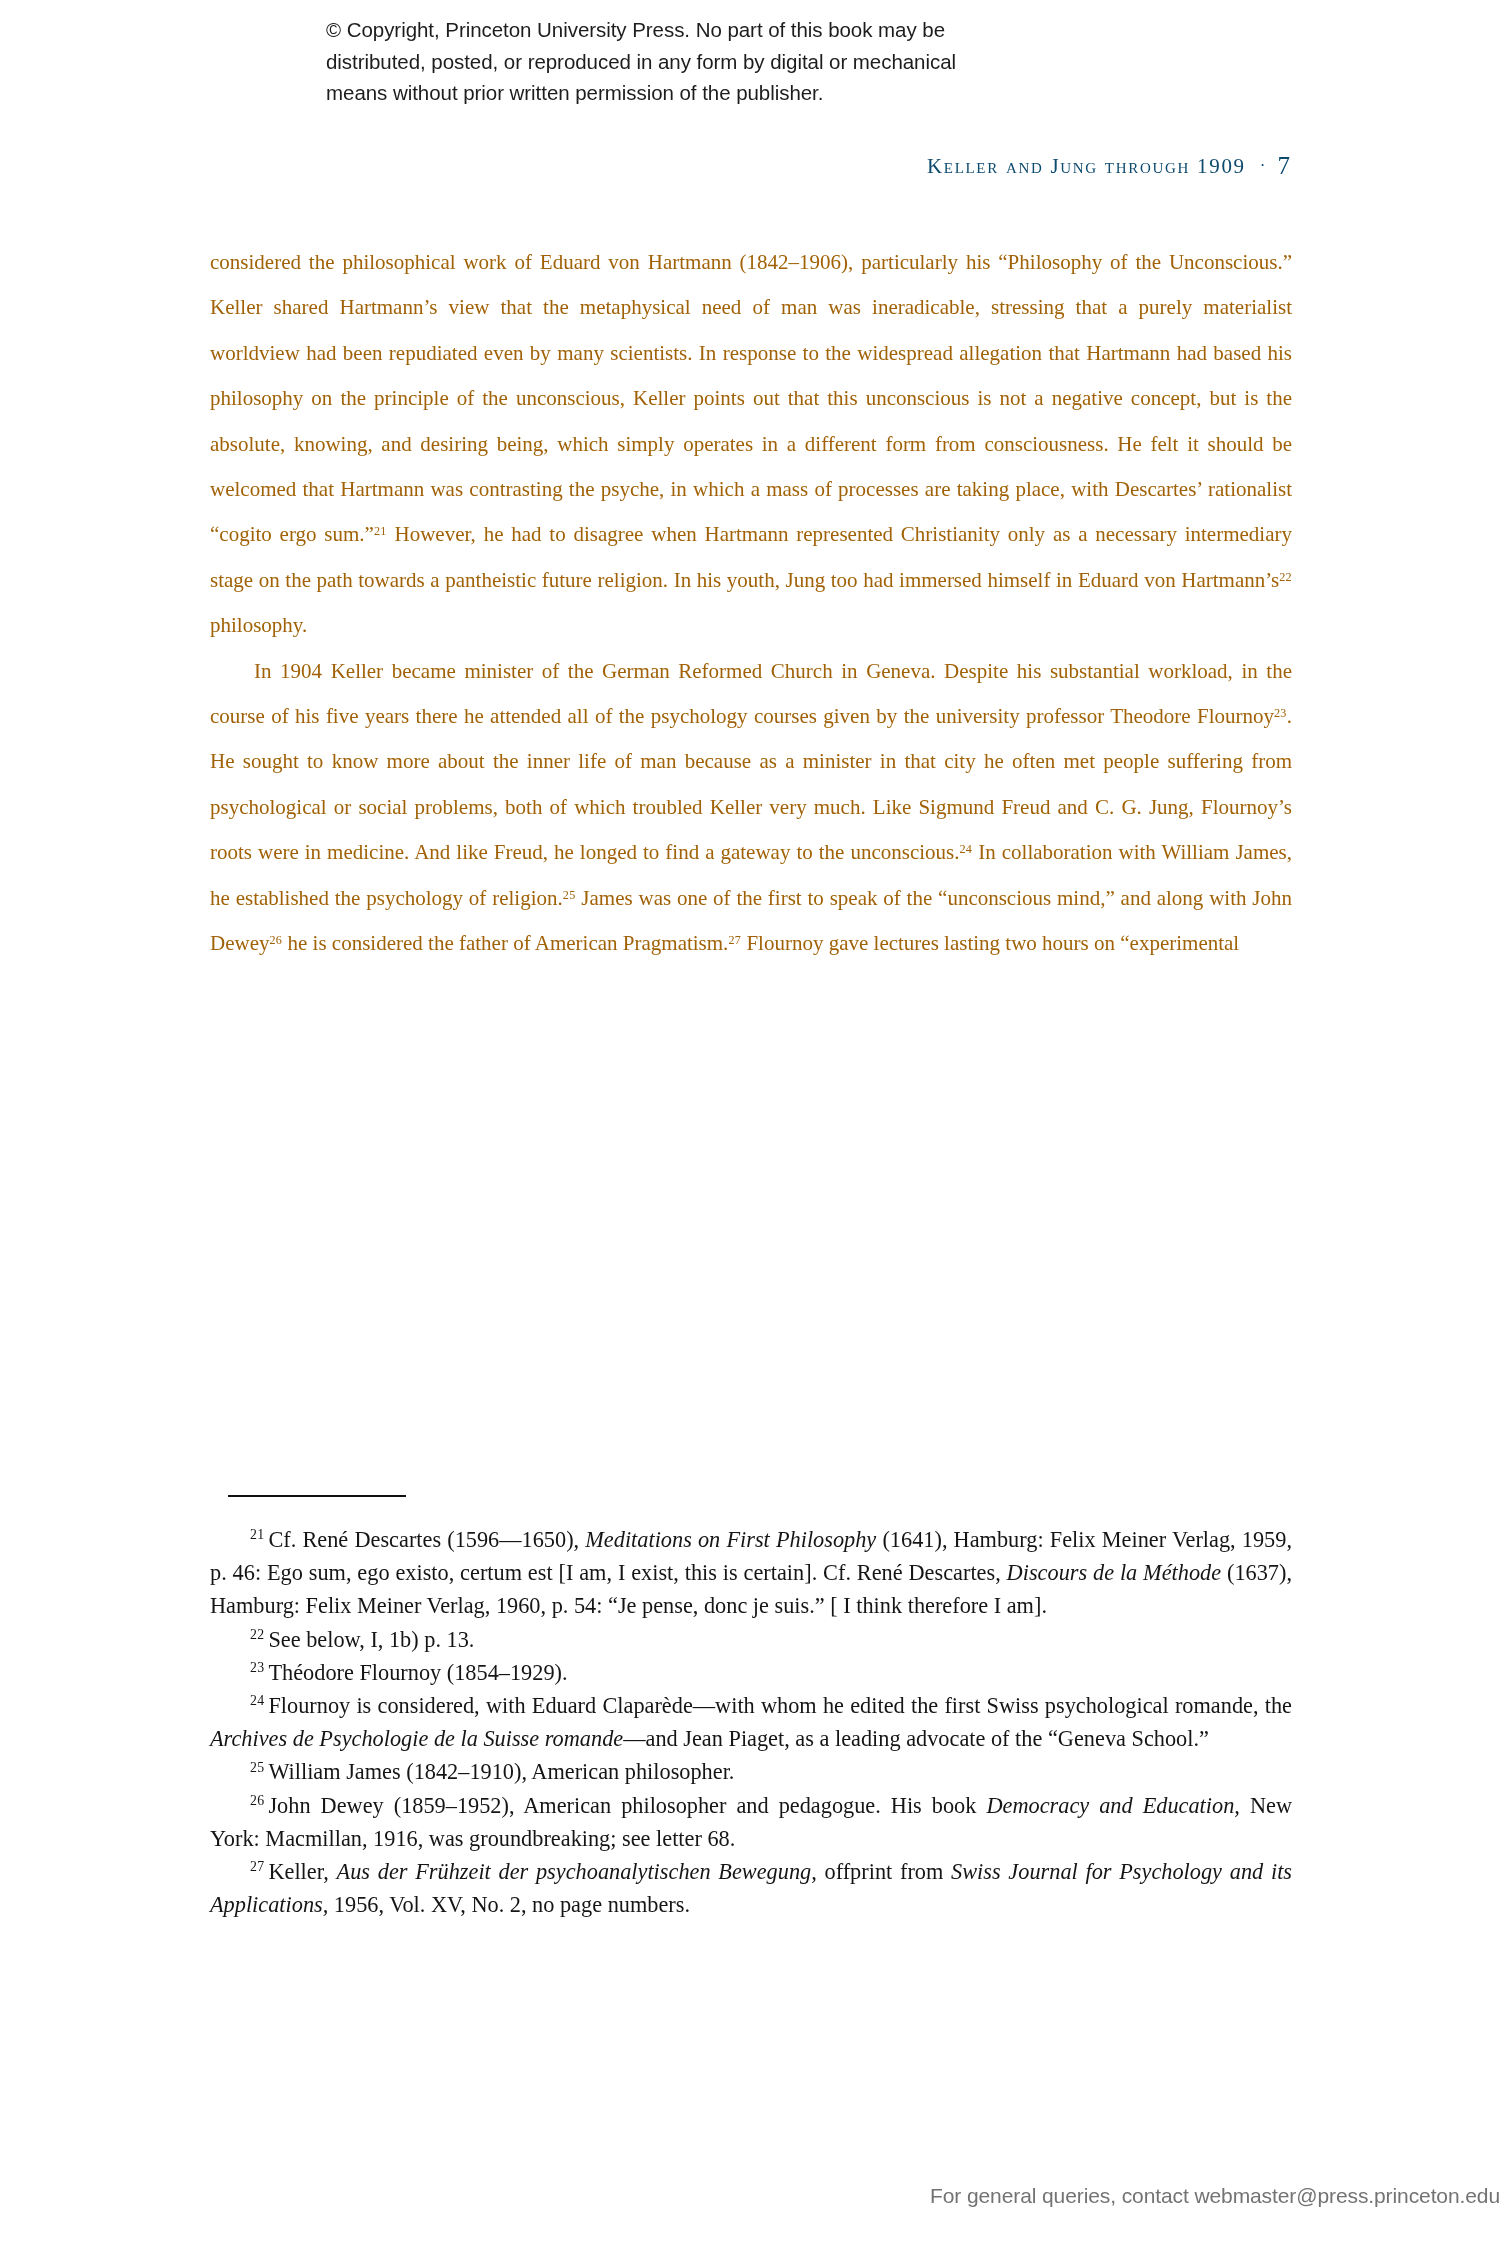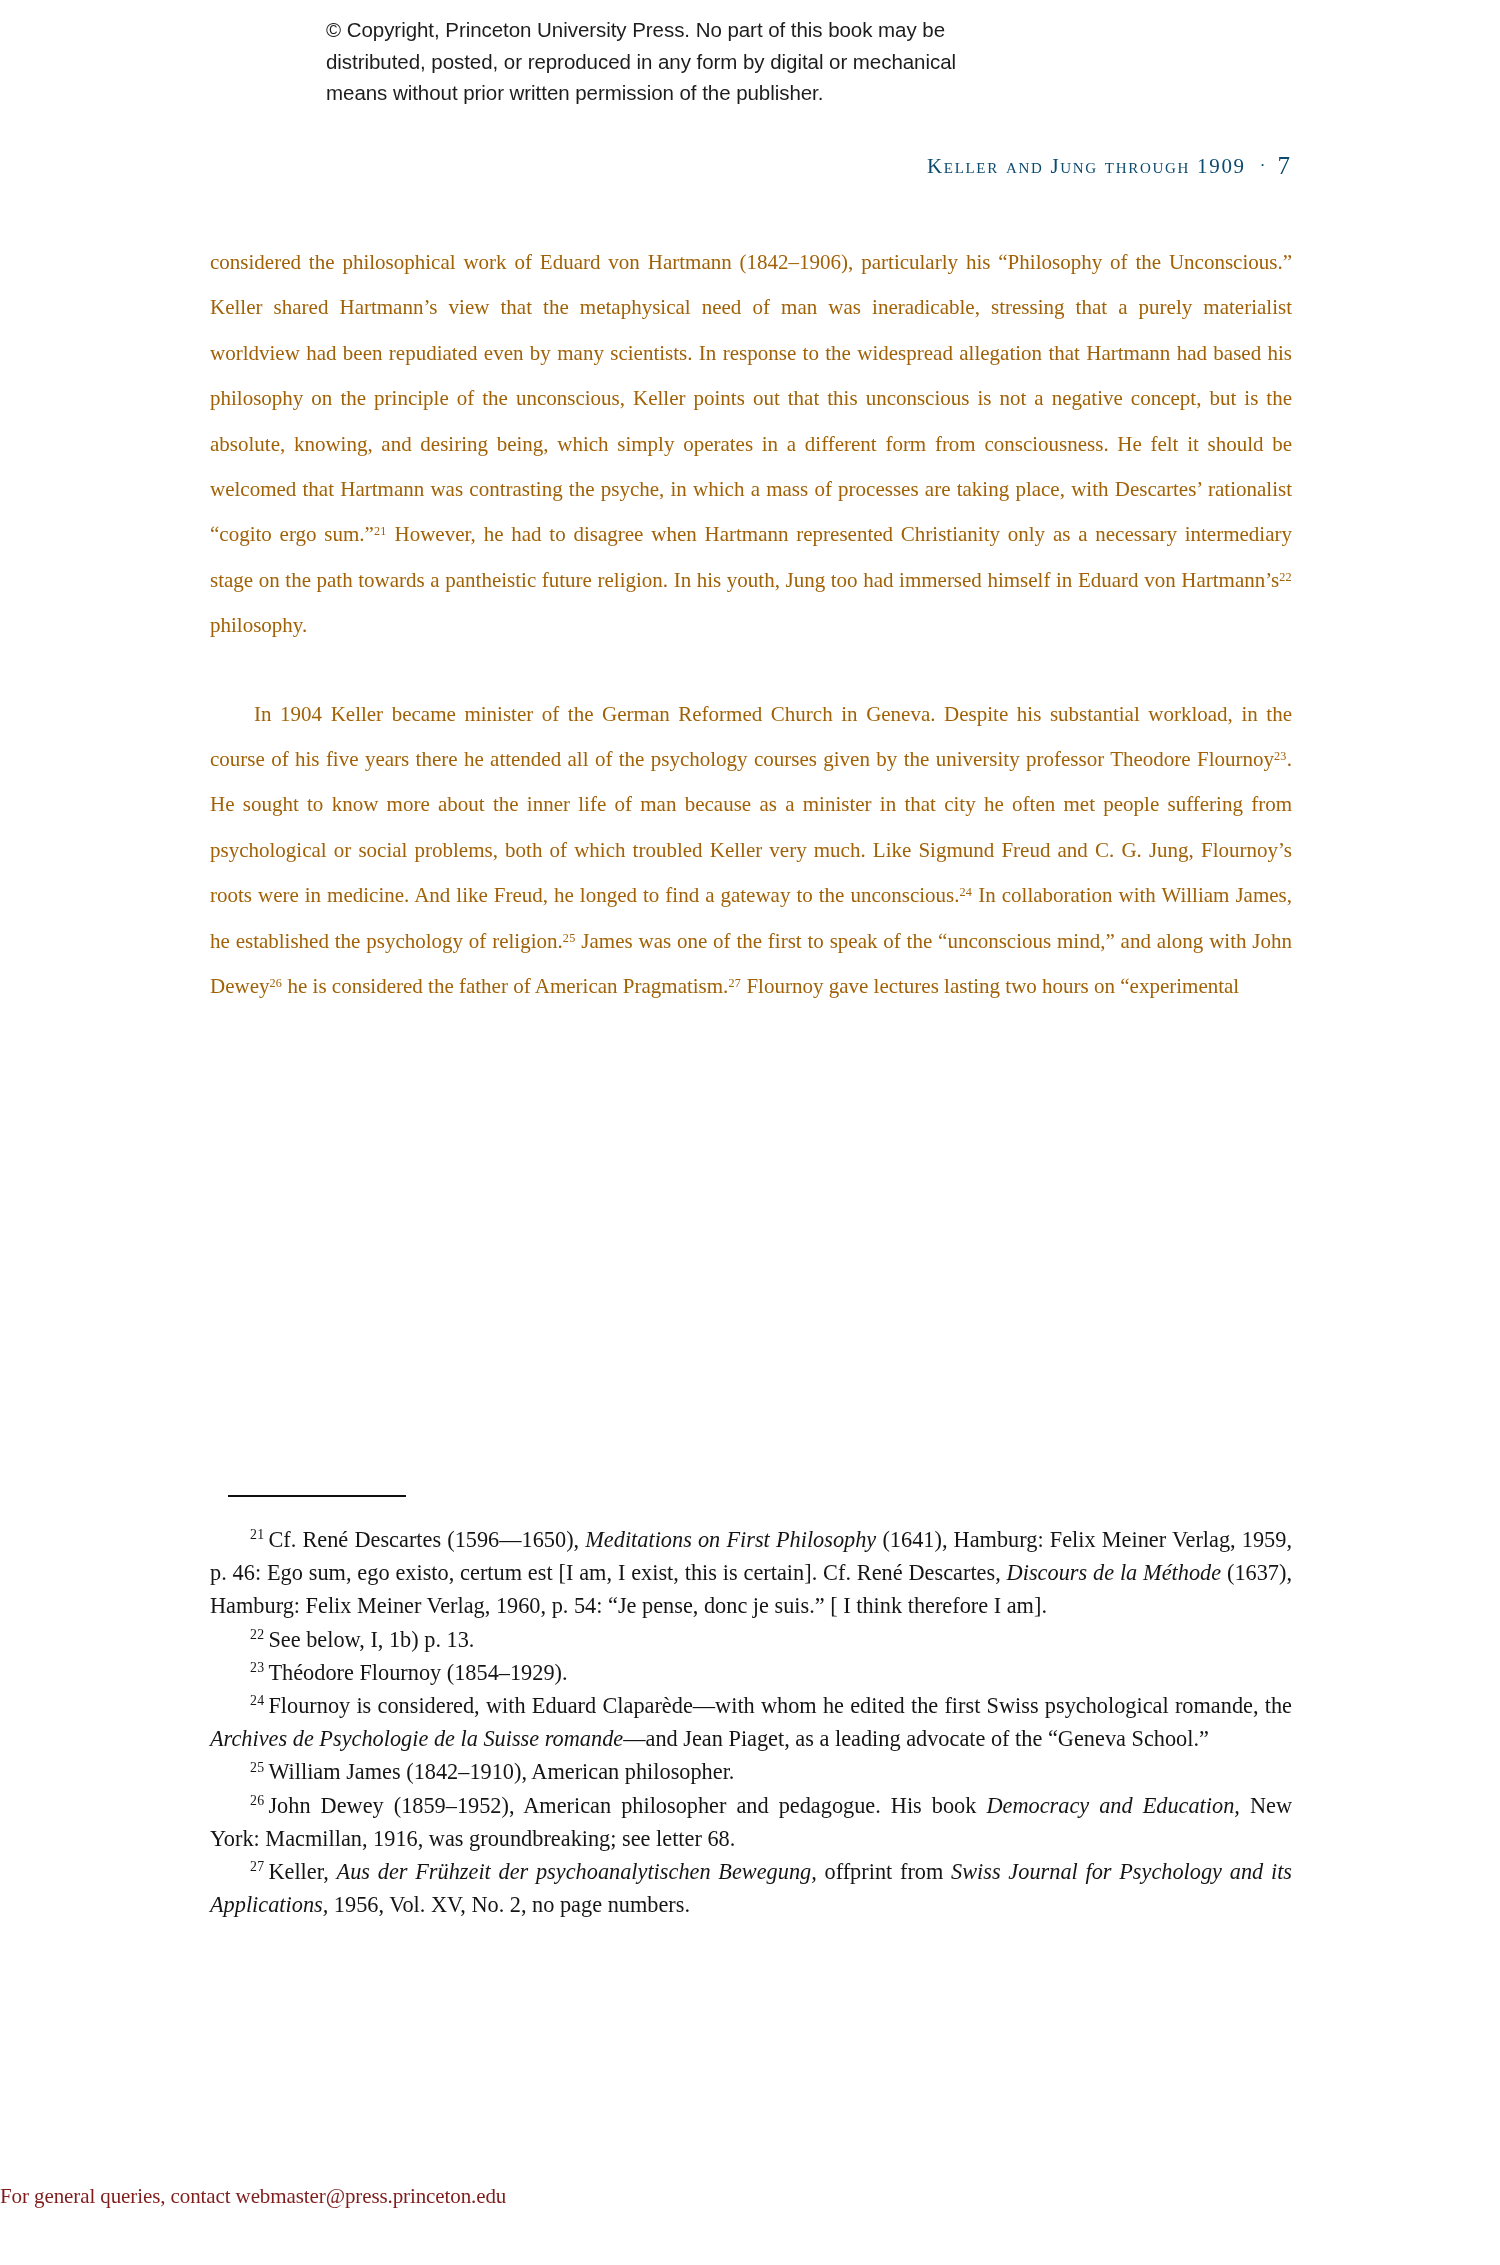--- a/index.html
+++ b/index.html
@@ -72,21 +72,21 @@
     line-height: 45.4px;
     text-align: justify;
     text-justify: inter-word;
     color: #a16207;
   }
   .body-block p {
     margin: 0;
     text-indent: 0;
   }
   .body-block p.indent { text-indent: 44px; }
-  .body-block p:last-child { text-align: justify; margin-top: 43px; }
+  .body-block p:last-child { text-align: justify; }
   sup {
     font-size: 0.58em;
     vertical-align: 0.52em;
     line-height: 0;
     letter-spacing: 0.3px;
   }
 
   
   .footnotes {
     position: absolute;
@@ -115,24 +115,24 @@
     padding-right: 4px;
   }
   .footnotes i, .body-block i { font-style: italic; }
 
   
   .footer {
     position: absolute;
     left: 0;
     top: 2184px;
     width: 1500px;
-    text-align: left;
-    font-family: Liberation Serif, serif;
+    text-align: right;
+    font-family: Liberation Sans, sans-serif;
     font-size: 21px;
-    color: #7f1d1d;
+    color: #737373;
     letter-spacing: -0.1px;
   }
 </style>
 </head>
 <body>
 
 <div class="page">
 
   <div class="copyright">
     <p>© Copyright, Princeton University Press. No part of this book may be</p>

